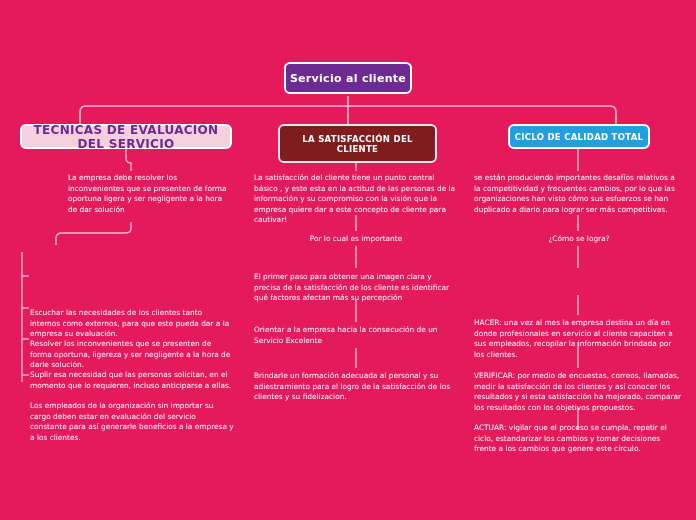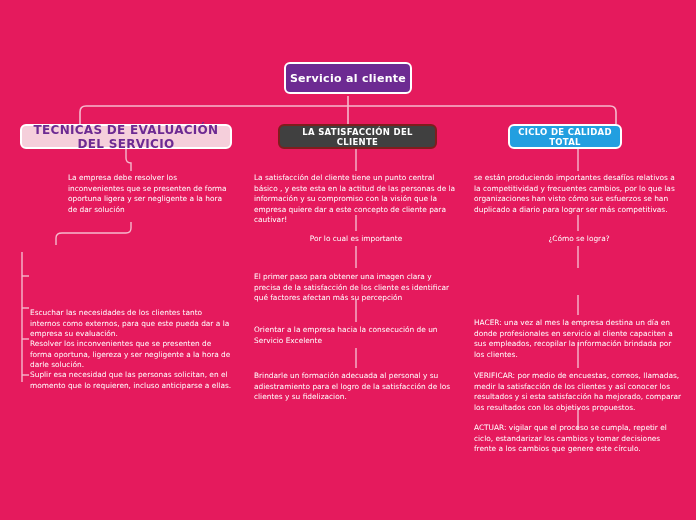--- a/index.html
+++ b/index.html
@@ -49,29 +49,29 @@
   .node-b1 {
     left: 20px; top: 124px;
     width: 212px; height: 25px;
     background: #f5cfdb;
     border: 2px solid #ffffff;
     color: #6d2a92;
     font-size: 12px;
   }
   .node-b2 {
     left: 278px; top: 124px;
-    width: 159px; height: 25px;
-    background: #404040;
-    border: 2px solid #7f1d1d;
+    width: 159px; height: 39px;
+    background: #7f1d1d;
+    border: 2px solid #e5e5e5;
     color: #ffffff;
     font-size: 8.5px;
   }
   .node-b3 {
     left: 508px; top: 124px;
-    width: 114px; height: 25px;
+    width: 142px; height: 25px;
     background: #229fe0;
     border: 2px solid #ffffff;
     color: #ffffff;
     font-size: 8.5px;
   }
 
   
   .txt {
     position: absolute;
     color: #ffffff;
@@ -184,20 +184,21 @@
   <div class="txt desc3">se están produciendo importantes desafíos relativos a la competitividad y frecuentes cambios, por lo que las organizaciones han visto cómo sus esfuerzos se han duplicado a diario para lograr ser más competitivas.</div>
 
 
   <div class="txt cap2">Por lo cual es importante</div>
 
   <div class="txt cap3">¿Cómo se logra?</div>
 
   <div class="txt li1 li1-0">Escuchar las necesidades de los clientes tanto internos como externos, para que este pueda dar a la empresa su evaluación.</div>
   <div class="txt li1 li1-1">Resolver los inconvenientes que se presenten de forma oportuna, ligereza y ser negligente a la hora de darle solución.</div>
   <div class="txt li1 li1-2">Suplir esa necesidad que las personas solicitan, en el momento que lo requieren, incluso anticiparse a ellas.</div>
+  <div class="txt li1 li1-3">Los empleados de la organización sin importar su cargo deben estar en evaluación del servicio constante para así generarle beneficios a la empresa y a los clientes.</div>
 
   <div class="txt li2 li2-0">El primer paso para obtener una imagen clara y precisa de la satisfacción de los cliente es identificar qué factores afectan más su percepción</div>
   <div class="txt li2 li2-1">Orientar  a la empresa hacia la consecución de un Servicio Excelente</div>
   <div class="txt li2 li2-2">Brindarle un  formación adecuada al personal y su adiestramiento para el logro de la satisfacción de los clientes y su fidelizacion.</div>
 
   <div class="txt li3 li3-1">HACER:  una vez al mes la empresa destina un día en donde profesionales en servicio al cliente capaciten a sus empleados, recopilar la información brindada por los clientes.</div>
   <div class="txt li3 li3-2">VERIFICAR:  por medio de encuestas, correos, llamadas, medir la satisfacción de los clientes y así conocer los resultados y si esta satisfacción ha mejorado, comparar los resultados con los objetivos propuestos.</div>
   <div class="txt li3 li3-3">ACTUAR:  vigilar que el proceso se cumpla, repetir el ciclo, estandarizar los cambios y tomar decisiones frente a los cambios que genere este círculo.</div>
 
 </div>

